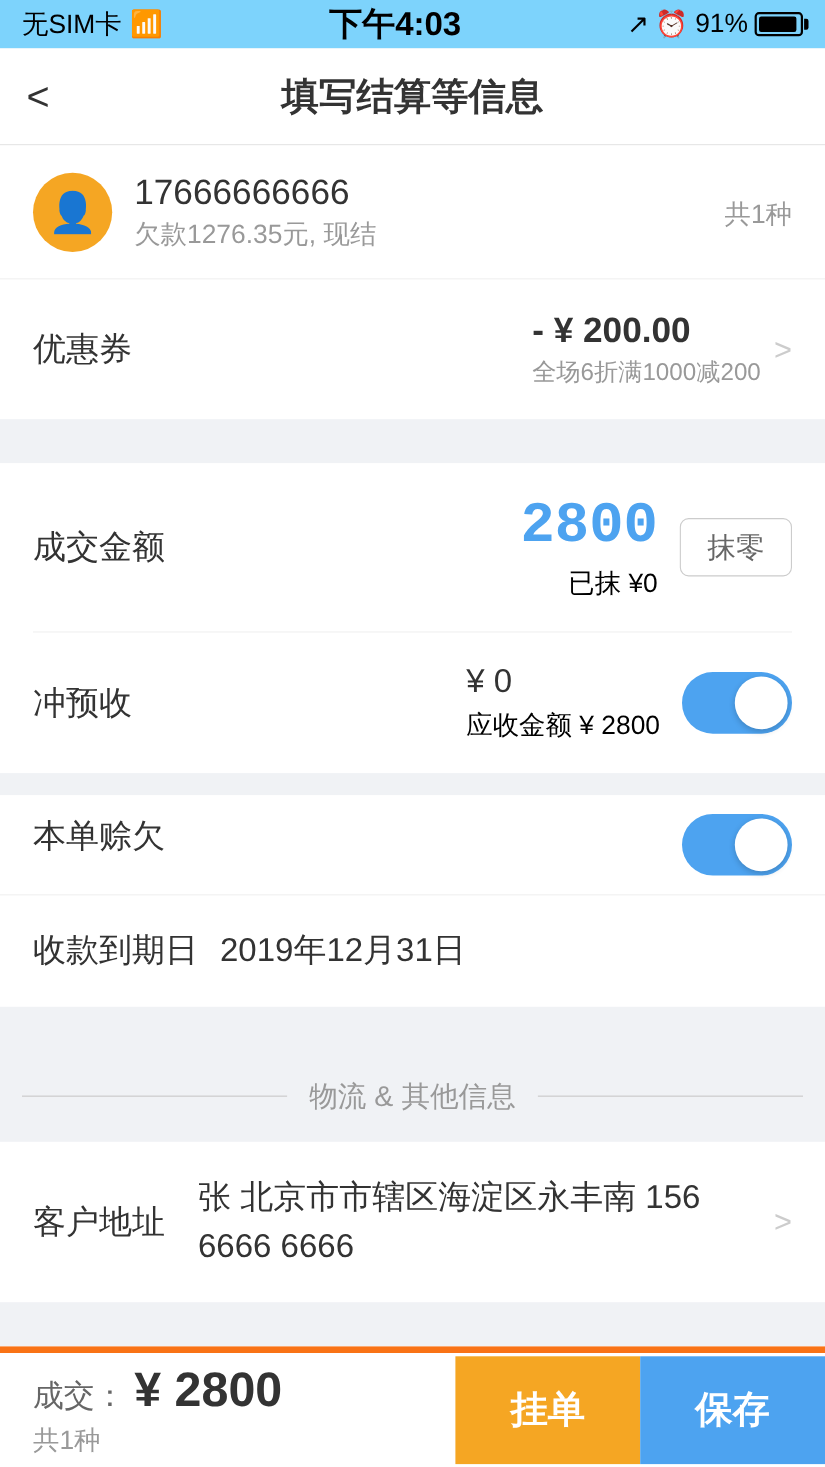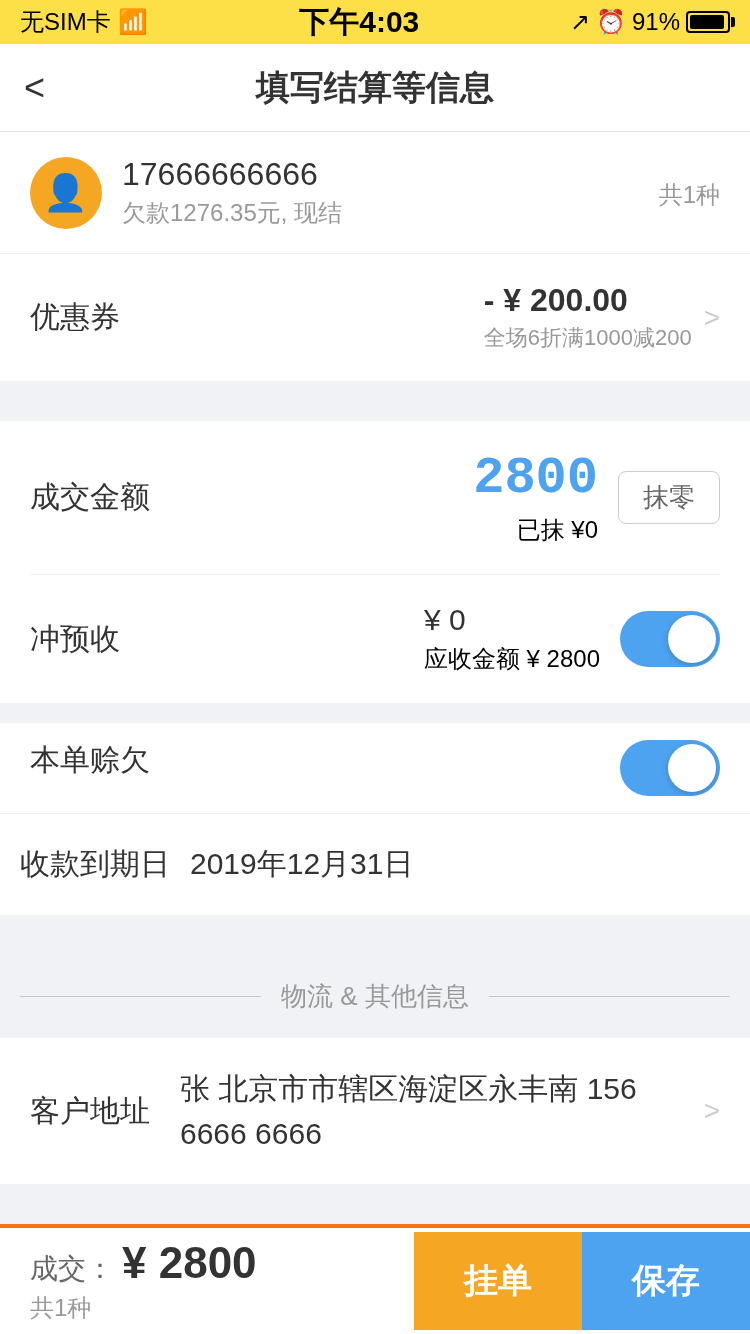--- a/index.html
+++ b/index.html
@@ -9,21 +9,21 @@
       min-height: 1334px;
       background: #f0f2f5;
       font-family: -apple-system, "PingFang SC", "Helvetica Neue", Arial, sans-serif;
       font-size: 28px;
       color: #333;
     }
 
     
     .status-bar {
       height: 44px;
-      background: #fde047;
+      background: #7dd3fc;
       display: flex;
       align-items: center;
       justify-content: space-between;
       padding: 0 20px;
       font-size: 24px;
       color: #000;
     }
     .status-left { display: flex; align-items: center; gap: 8px; }
     .status-center { font-size: 30px; font-weight: 600; }
     .status-right { display: flex; align-items: center; gap: 6px; }
@@ -150,21 +150,21 @@
     .debt-row {
       display: flex; align-items: flex-start; justify-content: space-between;
       padding: 17px 30px;
       background: #fff;
     }
     .debt-label { font-size: 30px; color: #333; }
 
     
     .due-date-row {
       display: flex; align-items: center;
-      padding: 30px 20px;
+      padding: 30px 30px;
       background: #fff;
       border-top: 1px solid #f0f0f0;
     }
     .due-date-label { font-size: 30px; color: #333; margin-right: 20px; }
     .due-date-value { font-size: 30px; color: #333; }
 
     
     .section-header {
       display: flex; align-items: center; justify-content: center;
       padding: 24px 20px;
@@ -184,21 +184,21 @@
     }
     .address-key { font-size: 30px; color: #333; margin-right: 30px; flex-shrink: 0; }
     .address-value { font-size: 30px; color: #333; flex: 1; line-height: 1.5; }
     .address-arrow { font-size: 28px; color: #ccc; }
 
     
     .footer {
       position: fixed; bottom: 0; left: 0; width: 750px; height: 110px;
       background: #fff;
       display: flex; align-items: center;
-      border-top: 4px solid #f97316;
+      border-top: 6px solid #f97316;
     }
     .footer-info {
       flex: 1; padding: 0 30px;
     }
     .footer-deal { font-size: 28px; color: #666; }
     .footer-amount { font-size: 44px; font-weight: 700; color: #333; }
     .footer-count { font-size: 24px; color: #999; margin-top: 4px; }
     .footer-btn {
       height: 98px; display: flex; align-items: center; justify-content: center;
       font-size: 34px; font-weight: 600; color: #fff; cursor: pointer;

